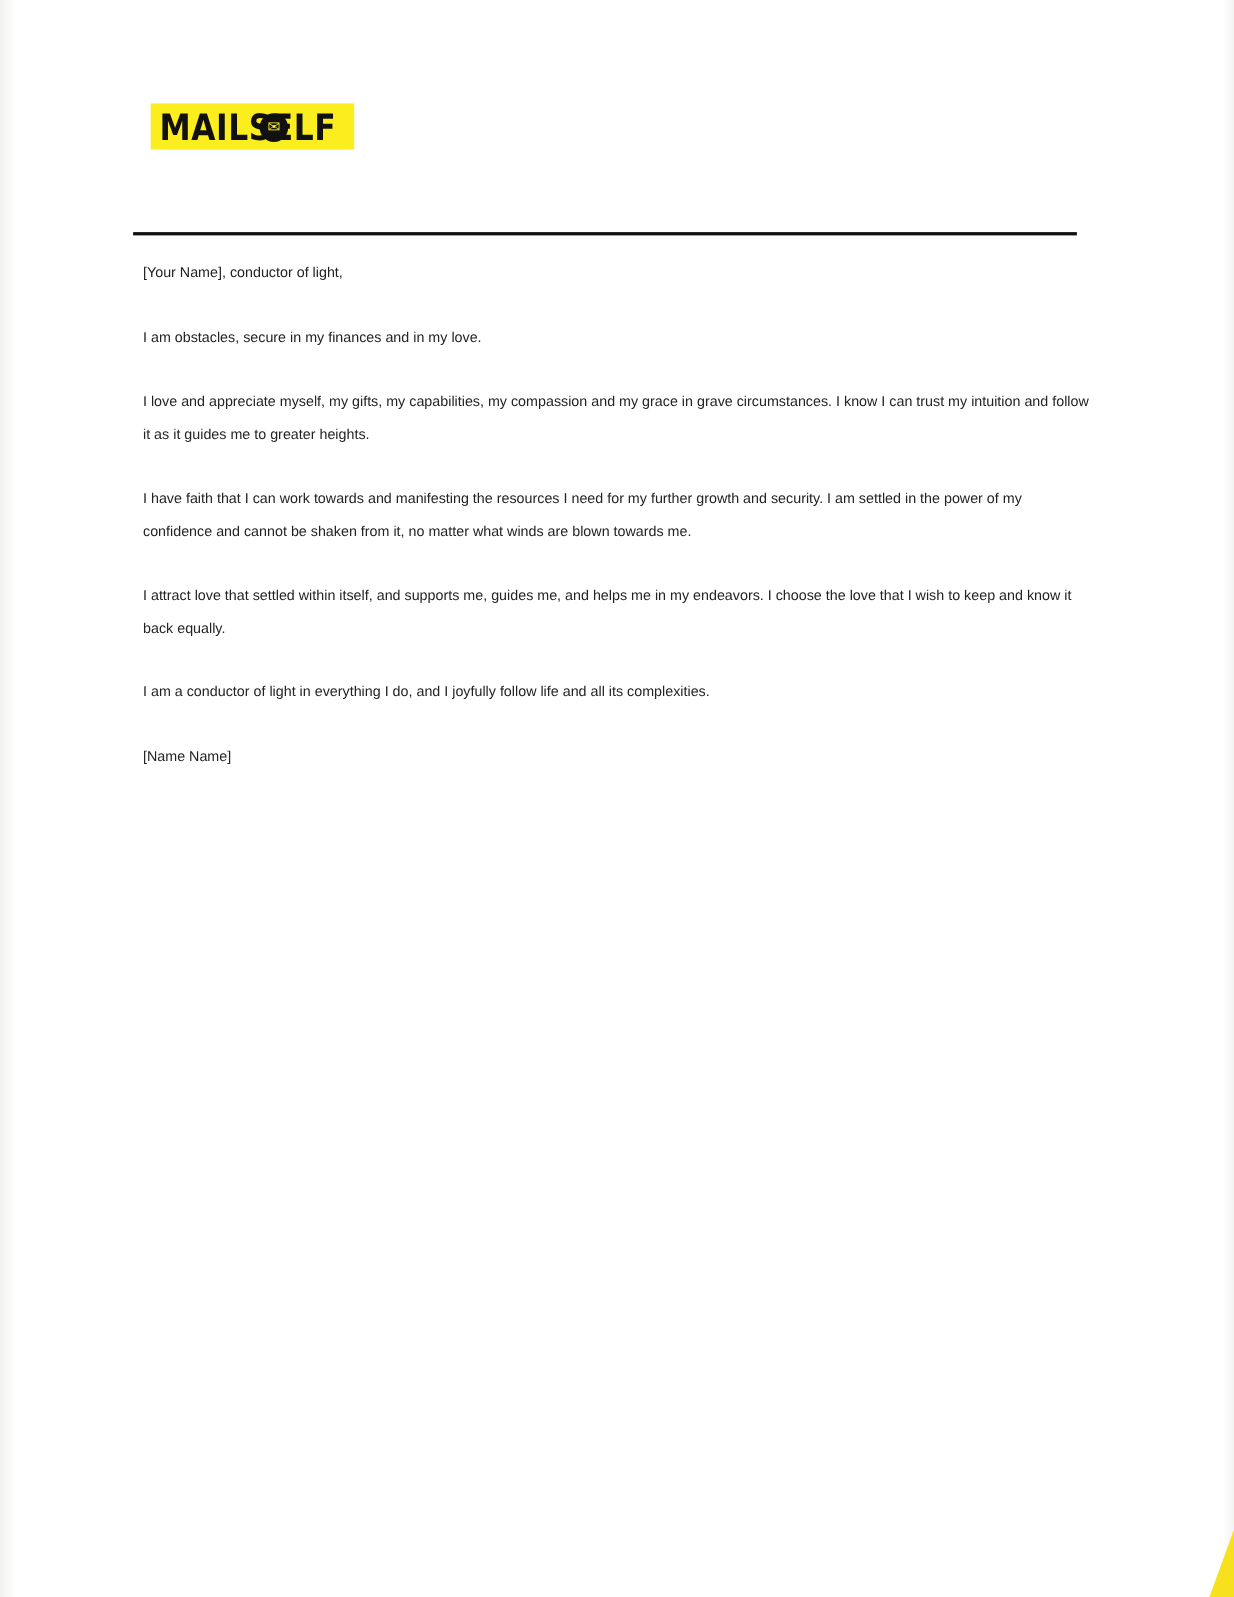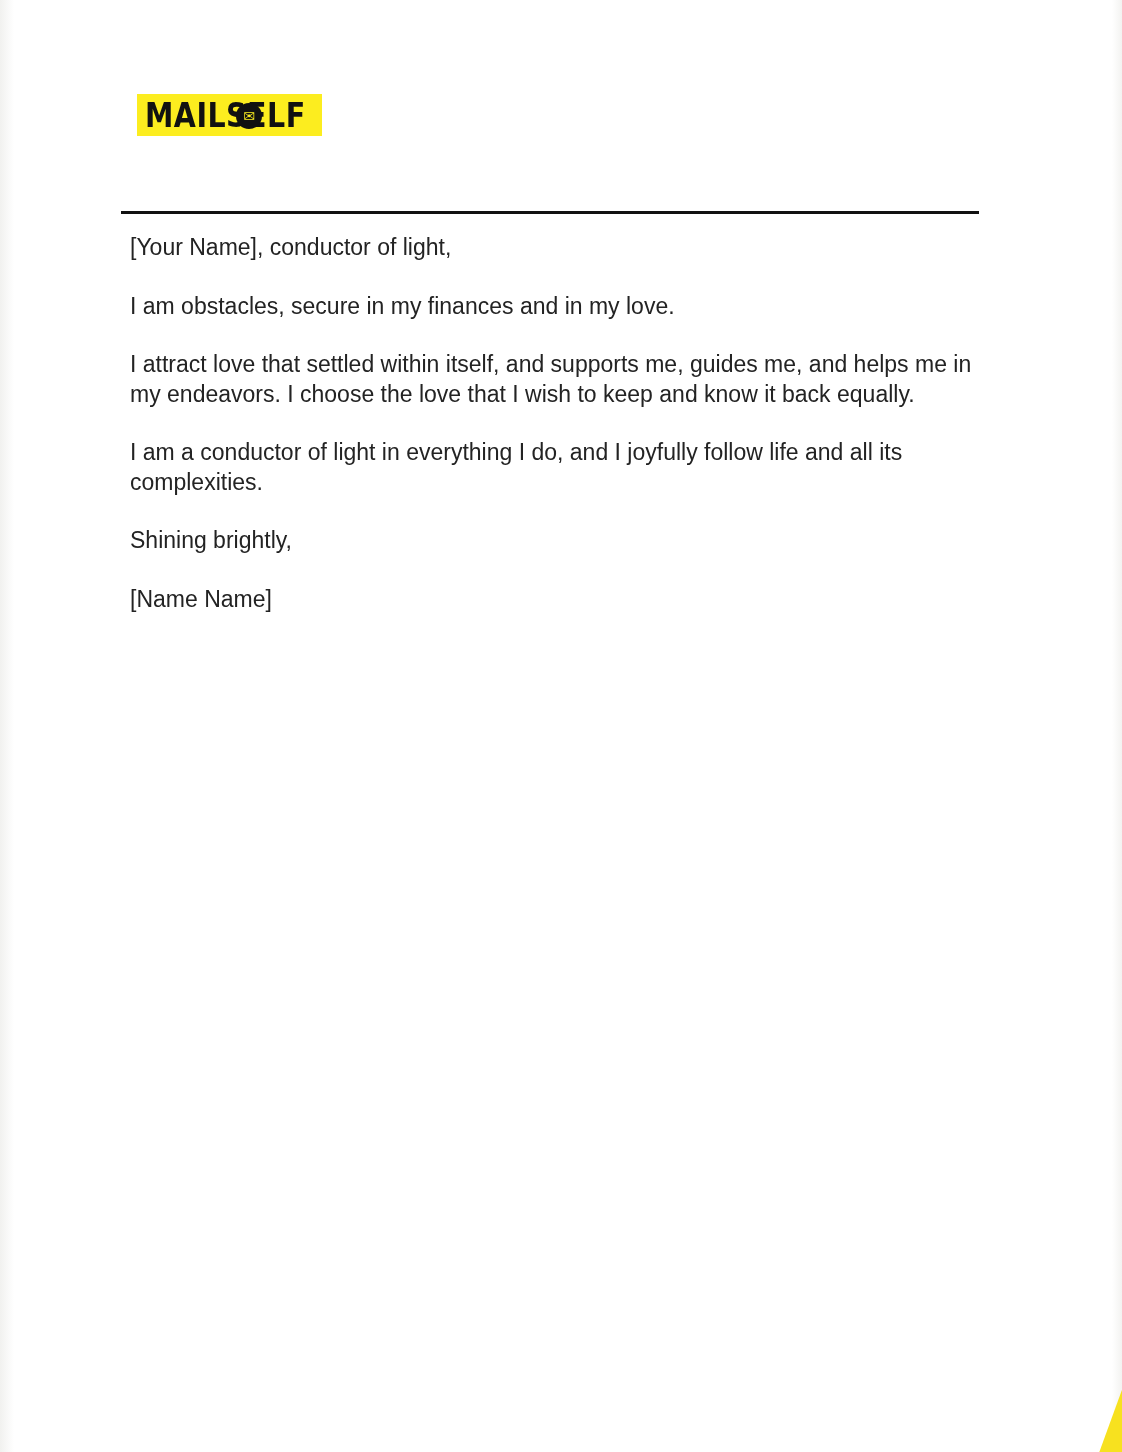--- a/index.html
+++ b/index.html
@@ -113,21 +113,21 @@
 
   
   .letter {
     position: absolute;
     left: 130px;
     top: 233px;
     width: 864px;
   }
   .letter p {
     margin: 0 0 29px 0;
-    font-size: 23px;
+    font-size: 13px;
     line-height: 29.5px;
     color: #232323;
     font-family: "Liberation Sans", sans-serif;
   }
   .letter p:last-child {
     margin-bottom: 0;
   }
 </style>
 </head>
 <body>
@@ -142,20 +142,21 @@
   </div>
   <div class="logo-mark">
     <span>✉</span>
   </div>
 
   <div class="rule"></div>
 
   <div class="letter">
     <p>[Your Name], conductor of light,</p>
     <p>I am obstacles, secure in my finances and in my love.</p>
+    <p>I love and appreciate myself, my gifts, my capabilities, my compassion and my grace in grave circumstances. I know I can trust my intuition and follow it as it guides me to greater heights.</p>
+    <p>I have faith that I can work towards and manifesting the resources I need for my further growth and security. I am settled in the power of my confidence and cannot be shaken from it, no matter what winds are blown towards me.</p>
     <p>I attract love that settled within itself, and supports me, guides me, and helps me in my endeavors. I choose the love that I wish to keep and know it back equally.</p>
     <p>I am a conductor of light in everything I do, and I joyfully follow life and all its complexities.</p>
-    <p>Shining brightly,</p>
     <p>[Name Name]</p>
   </div>
 
   <div class="corner-fold"></div>
 </div>
 
 </body></html>

